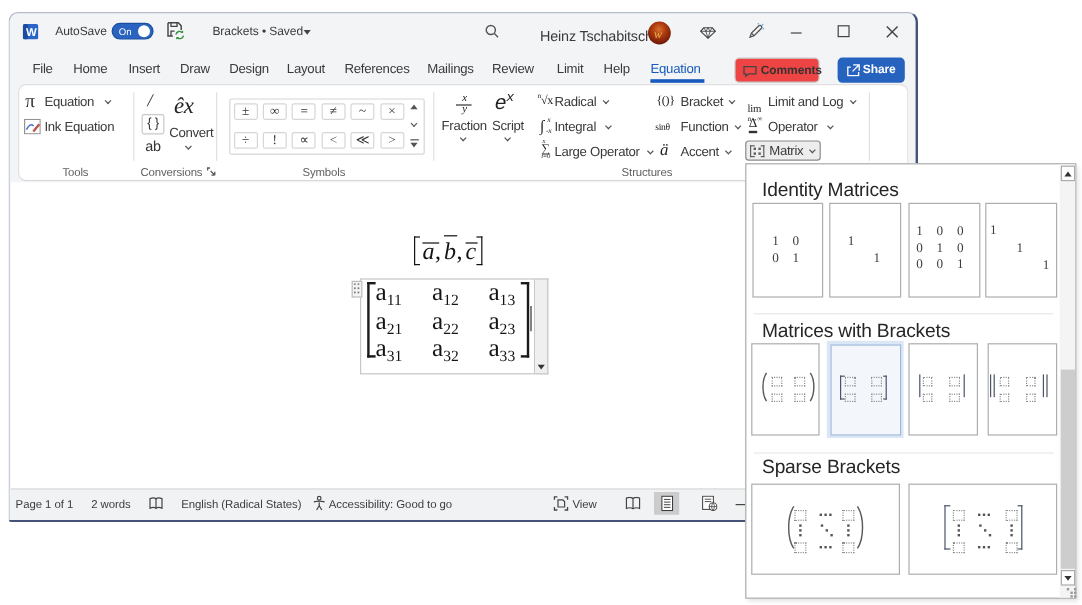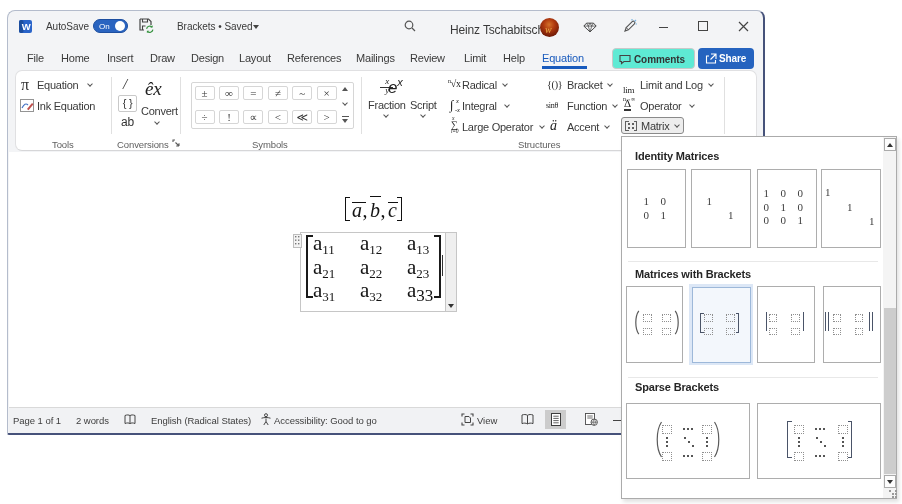--- a/index.html
+++ b/index.html
@@ -8,21 +8,21 @@
 #docbg{position:absolute;left:9px;top:152px;width:754px;height:255px;background:#fff}
 #statusbg{position:absolute;left:9px;top:407px;width:754px;height:26px;background:#f1f2f4;border-top:1px solid #d9d9d9}
 .t11{font-size:10px;color:#3a3a3a;letter-spacing:-0.05px}
 .chevA{position:absolute;width:4px;height:4px;border-right:1.1px solid #555;border-bottom:1.1px solid #555;transform:rotate(45deg)}
 .sep{position:absolute;width:1px;background:#e0e0e0;top:77px;height:57px}
 .glabel{position:absolute;font-size:9.5px;color:#606060;top:138.5px;letter-spacing:-0.1px}
 .sbtn{position:absolute;width:20px;height:14.5px;background:#fff;border:1px solid #d6d6d6;border-radius:2px;text-align:center;font-family:"Liberation Serif",serif;font-size:11px;color:#333;line-height:13px}
 .card{position:absolute;background:#fff;border:1px solid #adadad}
 .dotsq{position:absolute;width:9px;height:8px;border:1px dotted #909090;background:#fff}
 .num{position:absolute;font-family:"Liberation Serif",serif;font-size:11px;color:#3d3d3d}
-.bold-h{position:absolute;font-weight:bold;font-size:11px;color:#262626;letter-spacing:-0.15px}
+.bold-h{position:absolute;font-weight:normal;font-size:16px;color:#262626;letter-spacing:-0.15px}
 .d3h{position:absolute;width:2px;height:2px;background:#555;box-shadow:4px 0 #555,8px 0 #555}
 .d3v{position:absolute;width:2px;height:2px;background:#555;box-shadow:0 4px #555,0 8px #555}
 .d3d{position:absolute;width:2px;height:2px;background:#555;box-shadow:4px 4px #555,8px 8px #555}
 </style></head><body>
 <div id="win"></div>
 <div id="ribbonbg"></div>
 <div id="docbg"></div>
 <div id="statusbg"></div>
 
 <div id="titlebar">
@@ -78,21 +78,21 @@
   <div class="abs" style="left:150px;top:52px">Draw</div>
   <div class="abs" style="left:191px;top:52px">Design</div>
   <div class="abs" style="left:239px;top:52px">Layout</div>
   <div class="abs" style="left:287px;top:52px">References</div>
   <div class="abs" style="left:356px;top:52px">Mailings</div>
   <div class="abs" style="left:410px;top:52px">Review</div>
   <div class="abs" style="left:464px;top:52px">Limit</div>
   <div class="abs" style="left:503px;top:52px">Help</div>
   <div class="abs" style="left:542px;top:52px;color:#185abd">Equation</div>
   <div class="abs" style="left:542px;top:66px;width:45px;height:2.5px;background:#185abd"></div>
-  <div class="abs" style="left:612px;top:48px;width:83px;height:21px;background:#5eead4;border:1px solid #c9c9c9;border-radius:4px">
+  <div class="abs" style="left:612px;top:48px;width:71px;height:21px;background:#ef4444;border:1px solid #c9c9c9;border-radius:4px">
     <svg class="abs" style="left:6px;top:5px" width="12" height="11" viewBox="0 0 12 11">
         <path d="M1 1.5h10v6H5l-2.5 2v-2H1z" fill="none" stroke="#444" stroke-width="1.1"></path>
       </svg>
     <div class="abs" style="left:21px;top:5px;font-size:10px;font-weight:bold;color:#333;letter-spacing:-0.1px">Comments</div>
   </div>
   <div class="abs" style="left:698px;top:48px;width:56px;height:21px;background:#2563bf;border-radius:4px">
     <svg class="abs" style="left:7px;top:5px" width="12" height="11" viewBox="0 0 12 11">
         <path d="M4 3H1.5v7h9V7" fill="none" stroke="#fff" stroke-width="1.1"></path>
         <path d="M6 1h5v5M11 1L5.5 6.5" fill="none" stroke="#fff" stroke-width="1.1"></path>
       </svg>
@@ -145,21 +145,21 @@
   <div class="abs" style="left:342px;top:87px;width:0;height:0;border-left:3.5px solid transparent;border-right:3.5px solid transparent;border-bottom:4px solid #555"></div>
   <div class="chevA" style="left:343px;top:101px"></div>
   <div class="abs" style="left:342px;top:116px;width:7px;height:1.2px;background:#555"></div>
   <div class="abs" style="left:342px;top:119px;width:0;height:0;border-left:3.5px solid transparent;border-right:3.5px solid transparent;border-top:4px solid #555"></div>
   <div class="glabel" style="left:252px">Symbols</div>
 
   <div class="abs" style="left:380px;top:77px;width:14px;text-align:center;font-family:'Liberation Serif',serif;font-style:italic;font-size:9px;color:#222;line-height:9px">x<br>y</div>
   <div class="abs" style="left:380px;top:86.5px;width:13px;height:1px;background:#333"></div>
   <div class="abs" style="left:368px;top:99px">Fraction</div>
   <div class="chevA" style="left:384px;top:113px"></div>
-  <div class="abs" style="left:388px;top:76px;font-family:Liberation Sans, sans-serif;font-style:italic;font-size:17px;color:#222">e<sup style="font-size:11px">x</sup></div>
+  <div class="abs" style="left:412px;top:76px;font-family:Liberation Mono, monospace;font-style:italic;font-size:17px;color:#222">e<sup style="font-size:11px">x</sup></div>
   <div class="abs" style="left:410px;top:99px">Script</div>
   <div class="chevA" style="left:421px;top:113px"></div>
   <div class="abs" style="left:448px;top:78px;font-family:'Liberation Serif',serif;font-size:10px;color:#222"><sup style="font-size:6px">n</sup>√x</div>
   <div class="abs" style="left:462px;top:79px">Radical</div>
   <div class="chevA" style="left:503px;top:82px"></div>
   <div class="abs" style="left:450px;top:97px;font-family:'Liberation Serif',serif;font-size:13px;color:#222">∫</div>
     <div class="abs" style="left:456px;top:97px;font-family:'Liberation Serif',serif;font-size:6.5px;color:#222;font-style:italic">x</div>
     <div class="abs" style="left:455px;top:106px;font-family:'Liberation Serif',serif;font-size:6.5px;color:#222;font-style:italic">-x</div>
   <div class="abs" style="left:462px;top:100px">Integral</div>
   <div class="chevA" style="left:505px;top:103px"></div>
@@ -229,21 +229,21 @@
 
   <div id="mx" style="font-family:'Liberation Serif',serif;font-size:21px;color:#141414">
     <div class="abs" style="left:313px;top:231px">a<sub style="font-size:13px;vertical-align:-4px">11</sub></div>
     <div class="abs" style="left:360px;top:231px">a<sub style="font-size:13px;vertical-align:-4px">12</sub></div>
     <div class="abs" style="left:407px;top:231px">a<sub style="font-size:13px;vertical-align:-4px">13</sub></div>
     <div class="abs" style="left:313px;top:254.5px">a<sub style="font-size:13px;vertical-align:-4px">21</sub></div>
     <div class="abs" style="left:360px;top:254.5px">a<sub style="font-size:13px;vertical-align:-4px">22</sub></div>
     <div class="abs" style="left:407px;top:254.5px">a<sub style="font-size:13px;vertical-align:-4px">23</sub></div>
     <div class="abs" style="left:313px;top:278px">a<sub style="font-size:13px;vertical-align:-4px">31</sub></div>
     <div class="abs" style="left:360px;top:278px">a<sub style="font-size:13px;vertical-align:-4px">32</sub></div>
-    <div class="abs" style="left:407px;top:278px">a<sub style="font-size:17px;vertical-align:-4px">33</sub></div>
+    <div class="abs" style="left:407px;top:278px">a<sub style="font-size:13px;vertical-align:-4px">33</sub></div>
   </div>
   <div class="abs" style="left:441.5px;top:255px;width:1.6px;height:21px;background:#333"></div>
   <div class="abs" style="left:446px;top:232px;width:11px;height:80px;background:#efefef;border:1px solid #c6c6c6;border-left:none"></div>
   <div class="abs" style="left:448px;top:304px;width:0;height:0;border-left:3.5px solid transparent;border-right:3.5px solid transparent;border-top:4.5px solid #333"></div>
 </div>
 
 <div id="status" style="font-size:9.5px;color:#3d3d3d;letter-spacing:-0.05px">
   <div class="abs" style="left:13px;top:415px">Page 1 of 1</div>
   <div class="abs" style="left:76px;top:415px">2 words</div>
   <svg class="abs" style="left:124px;top:414px" width="12" height="11" viewBox="0 0 12 11">

